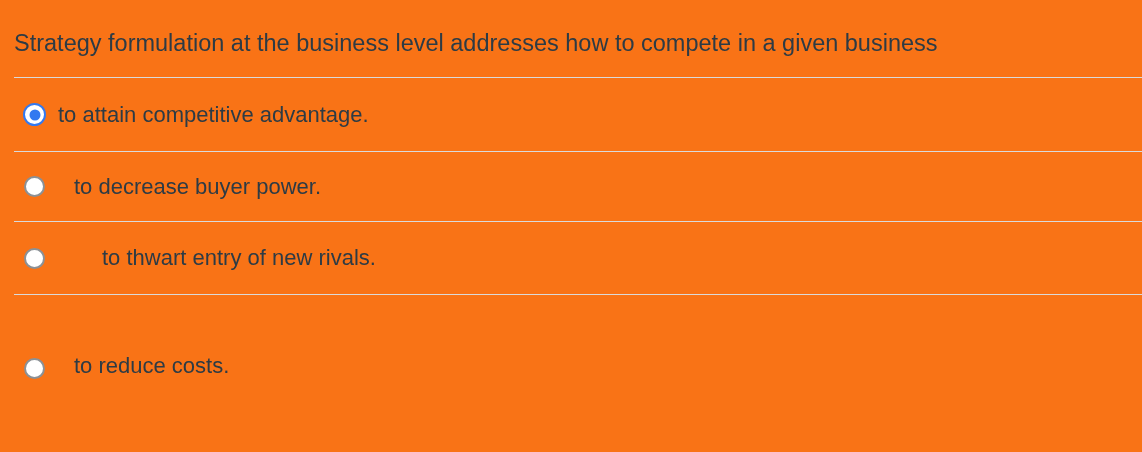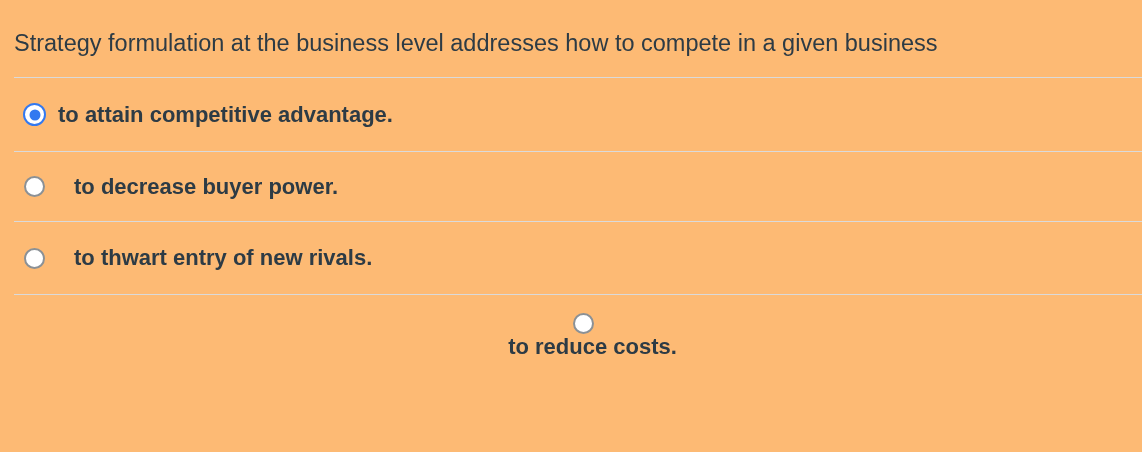--- a/index.html
+++ b/index.html
@@ -8,49 +8,48 @@
     background: #ffffff;
     width: 1142px;
     height: 452px;
     overflow: hidden;
     font-family: "Liberation Sans", "DejaVu Sans", sans-serif;
     -webkit-font-smoothing: antialiased;
   }
   .page {
     width: 1142px;
     height: 452px;
-    background: #fdba74;
+    background: #f97316;
     position: relative;
   }
   .question-block {
     padding: 22px 14px 0 14px;
     color: #2d3b45;
     font-size: 23.5px;
     line-height: 43px;
     font-weight: 400;
   }
   .question-line {
     white-space: nowrap;
   }
   .options {
     margin-top: 12px;
-    font-weight: bold;
   }
   .option-row {
     display: flex;
     align-items: center;
     margin-left: 14px;
     border-top: 1px solid #dadada;
     cursor: pointer;
     box-sizing: border-box;
   }
   .option-row.h1 { height: 74px; }
   .option-row.h2 { height: 70px; }
-  .option-row.h3 { height: 73px; }
-  .option-row.h4 { height: 85px; align-items: center; padding-top: 18px; flex-direction: column; }
+  .option-row.h3 { height: 73px; gap: 28px; }
+  .option-row.h4 { height: 85px; align-items: flex-end; padding-top: 27px; }
   .radio {
     box-sizing: border-box;
     width: 21px;
     height: 21px;
     border-radius: 50%;
     border: 2px solid #8b9196;
     margin-left: 10px;
     flex: 0 0 auto;
     background: #ffffff;
     position: relative;

